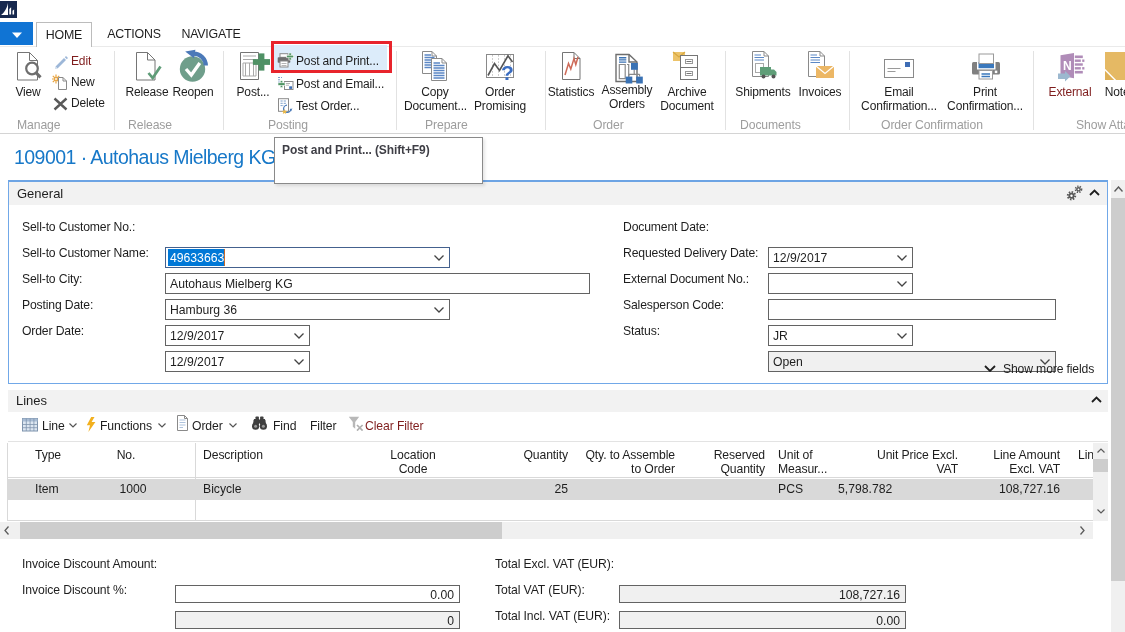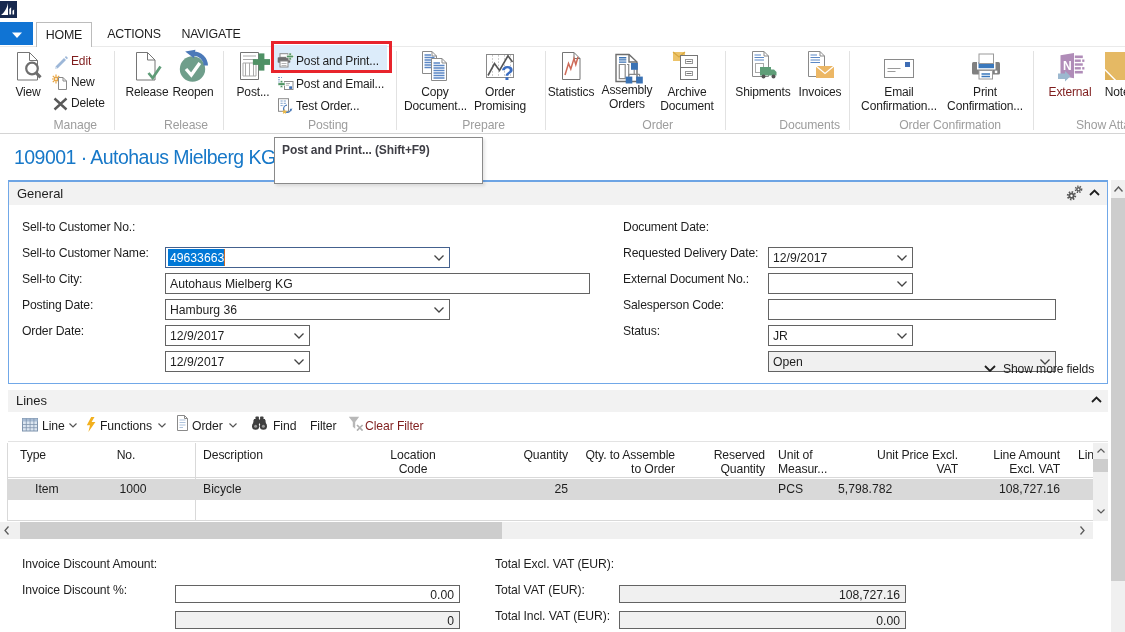--- a/index.html
+++ b/index.html
@@ -11,21 +11,21 @@
   #titlebar { position:absolute; left:0; top:0; width:1125px; height:21px; background:#fff; }
   #titletext { position:absolute; left:21px; top:2px; font-size:11.5px; font-weight:700; color:#111; letter-spacing:-0.35px; }
   
   #appbtn { position:absolute; left:0px; top:22px; width:33px; height:23px; background:#1074d4; }
   #appbtn svg { position:absolute; left:11px; top:9px; }
   .tab { position:absolute; top:22px; height:25px; font-size:12.4px; letter-spacing:-0.2px; color:#1e1e1e; text-align:center; line-height:24px; }
   #tab-home { left:36px; width:56px; background:#fff; border:1px solid #bcbcbc; border-bottom:none; height:25px; z-index:3; }
   
   #ribbon { position:absolute; left:0; top:46px; width:1125px; height:88px; background:#fff; border-top:1px solid #eaeaea; border-bottom:1px solid #d4d4d4; }
   .gsep { position:absolute; top:4px; height:79px; width:1px; background:#e2e2e2; }
-  .glabel { position:absolute; top:71px; font-size:12.2px; letter-spacing:-0.1px; color:#9d9d9d; text-align:right; white-space:nowrap; }
+  .glabel { position:absolute; top:71px; font-size:12.2px; letter-spacing:-0.1px; color:#9d9d9d; text-align:left; white-space:nowrap; }
   .bigbtn { position:absolute; top:50px; text-align:center; font-size:12px; letter-spacing:-0.15px; color:#1e1e1e; }
   .bigbtn .ic { display:block; margin:0 auto; }
   .bigbtn .lbl { display:block; margin-top:4px; line-height:13.5px; white-space:pre; }
   .smallbtn { position:absolute; height:22px; font-size:12px; letter-spacing:-0.15px; color:#1e1e1e; white-space:nowrap; }
   .smallbtn svg, .smallbtn .si { position:absolute; left:0; top:3px; }
   .smallbtn .st { position:absolute; left:19px; top:4px; }
   .disab { color:#7f1d1d; }
   
   #pagetitle { position:absolute; left:14px; top:146px; font-size:19.5px; letter-spacing:-0.55px; color:#1778c8; }
   #genbox { position:absolute; left:8px; top:180px; width:1100px; height:204px; background:#fff; border:1px solid #71a8e8; border-top:2px solid #6da4e4; }
@@ -479,21 +479,21 @@
   <div class="tbt" style="left:302px">Filter</div>
   <svg class="tbi" style="left:340px;top:4px" width="16" height="15" viewBox="0 0 16 15">
     <path d="M0.8 0.8 H11.2 L7.2 6 V12.8 L4.8 10.8 V6 Z" fill="#b8b8b8"></path>
     <path d="M9 9 L14.6 14.6 M14.6 9 L9 14.6" stroke="#b0b0b0" stroke-width="1.7"></path>
   </svg>
   <div class="tbt disab" style="left:357px">Clear Filter</div>
 </div>
 <div id="lines-grid">
   <div class="abs" style="left:8px;top:441px;width:1100px;height:1px;background:#e3e3e3"></div>
 
-  <div class="ghead" style="left:20px;top:448px;width:56px;">Type</div>
+  <div class="ghead" style="left:20px;top:448px;width:56px;text-align:center">Type</div>
   <div class="ghead" style="left:98px;top:448px;width:56px;text-align:center">No.</div>
   <div class="ghead" style="left:203px;top:448px">Description</div>
   <div class="ghead" style="left:373px;top:448px;width:80px;text-align:center">Location<br>Code</div>
   <div class="ghead" style="left:448px;top:448px;width:120px;text-align:right">Quantity</div>
   <div class="ghead" style="left:555px;top:448px;width:120px;text-align:right">Qty. to Assemble<br>to Order</div>
   <div class="ghead" style="left:645px;top:448px;width:120px;text-align:right">Reserved<br>Quantity</div>
   <div class="ghead" style="left:778px;top:448px;width:80px">Unit of<br>Measur...</div>
   <div class="ghead" style="left:838px;top:448px;width:120px;text-align:right">Unit Price Excl.<br>VAT</div>
   <div class="ghead" style="left:940px;top:448px;width:120px;text-align:right">Line Amount<br>Excl. VAT</div>
   <div class="ghead" style="left:1078px;top:448px">Lin</div>

